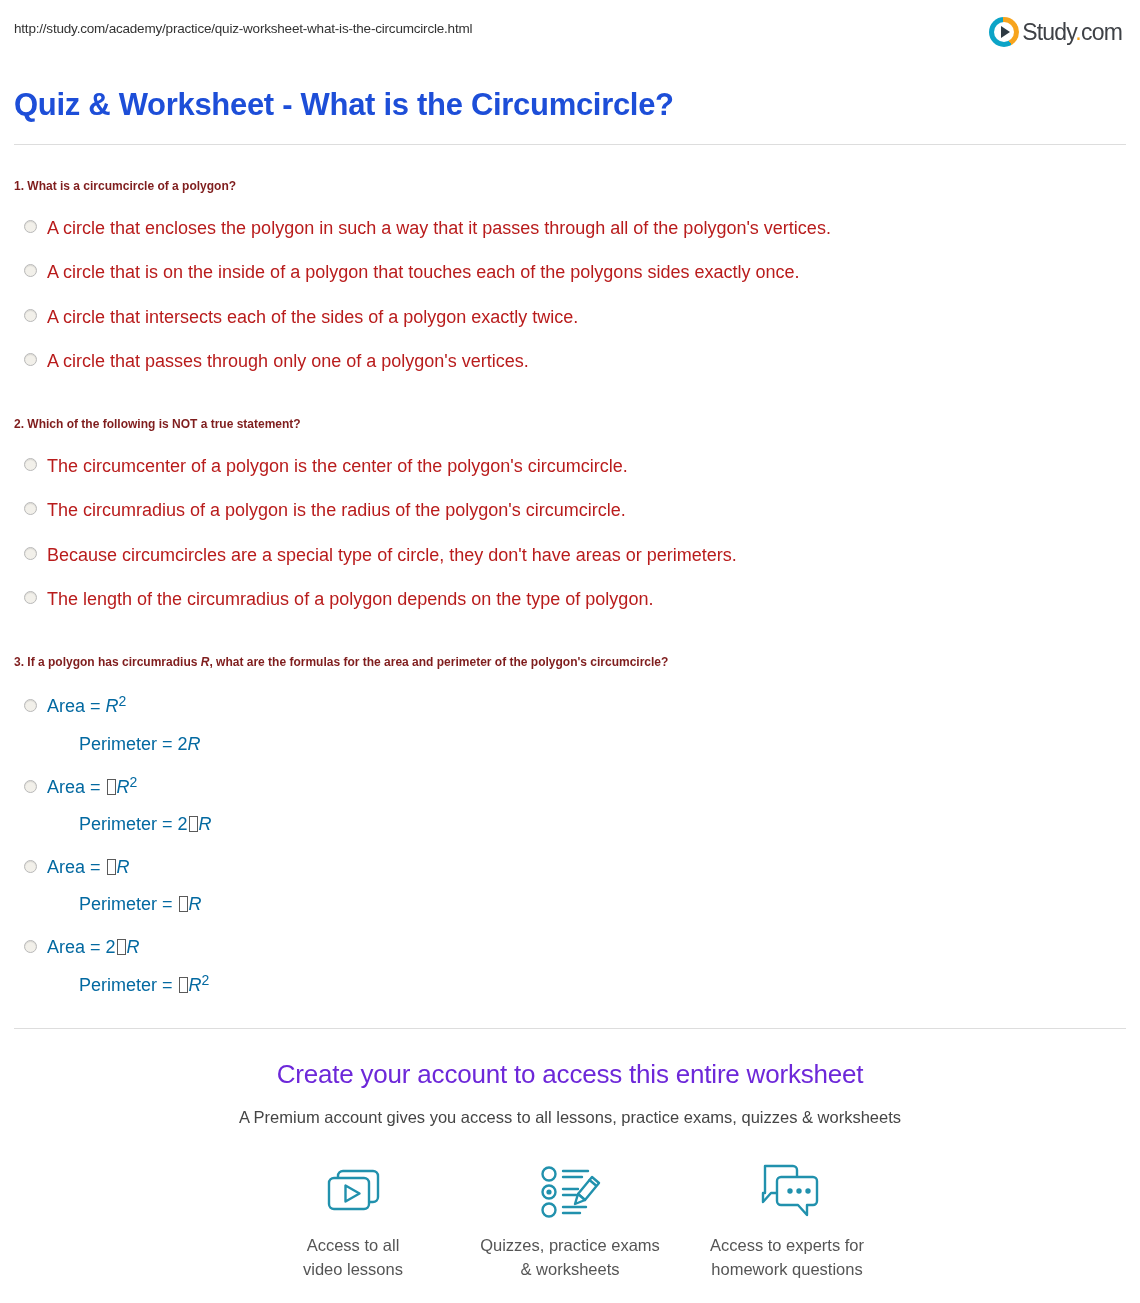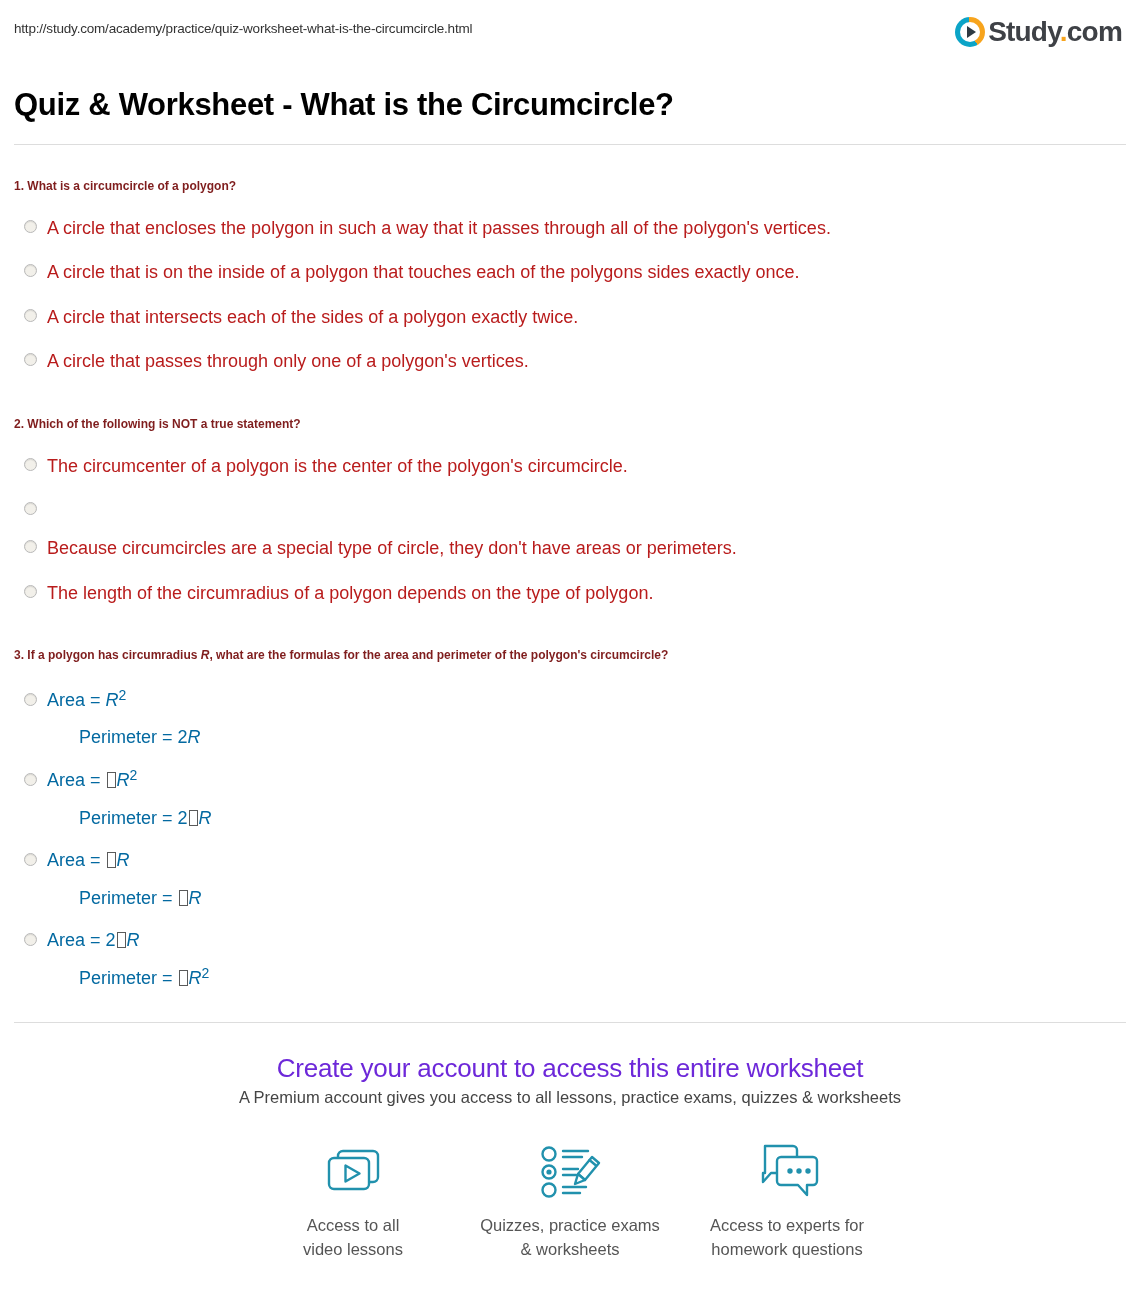--- a/index.html
+++ b/index.html
@@ -19,25 +19,25 @@
     width: 30px; height: 30px; border-radius: 50%;
     background: conic-gradient(from 150deg, #0ca4c7 0 57%, #f7a41d 57% 100%);
     position: relative; flex: none;
   }
   .logo-ring::after { content: ""; position: absolute; inset: 5px; background: #fff; border-radius: 50%; }
   .logo-play {
     position: absolute; z-index: 2; left: 12px; top: 9px;
     width: 0; height: 0;
     border-left: 9px solid #2e3a43; border-top: 6px solid transparent; border-bottom: 6px solid transparent;
   }
-  .logo-text { font-size: 28px; font-weight: 700; color: #3e4146; letter-spacing: -0.8px; line-height: 1; }
+  .logo-text { font-size: 23px; font-weight: 400; color: #3e4146; letter-spacing: -0.8px; line-height: 1; }
   .logo-dot { color: #f7a41d; }
 
   
-  .page-title { margin: 40px 0 0 0; font-size: 31px; font-weight: 700; color: #000000; letter-spacing: -0.3px; }
+  .page-title { margin: 40px 0 0 0; font-size: 31px; font-weight: 700; color: #1d4ed8; letter-spacing: -0.3px; }
   .divider { border: none; border-top: 1px solid #ddd; margin: 21px 0 0 0; }
 
   
   .q-block { margin-top: 33px; }
   .q-block + .q-block { margin-top: 43px; }
   .q-heading { font-size: 12px; font-weight: 700; color: #7f1d1d; margin: 0; line-height: 1.4; max-width: 1010px; }
   .q-heading i { font-style: italic; font-weight: 700; }
 
   .option { display: flex; align-items: flex-start; margin-top: 22px; cursor: pointer; }
   .radio {
@@ -55,21 +55,21 @@
   .formula i { font-style: italic; }
   .formula sup { font-size: 14px; vertical-align: 6px; line-height: 0; }
   .tofu {
     display: inline-block; width: 9px; height: 16px;
     border: 1.4px solid #5a5a5a; margin: 0 1px -2px 1px;
   }
 
   
   .divider-bottom { margin-top: 32px; }
   .cta-title { text-align: center; color: #6d28d9; font-size: 26px; font-weight: 400; margin: 30px 0 0 0; letter-spacing: -0.2px; }
-  .cta-sub { text-align: center; color: #454545; font-size: 16.5px; margin-top: 4px; }
+  .cta-sub { text-align: center; color: #454545; font-size: 16.5px; margin-top: 18px; }
 
   .features { display: flex; justify-content: center; gap: 17px; margin-top: 33px; }
   .feature { width: 200px; text-align: center; }
   .feature-icon { height: 62px; display: flex; align-items: flex-end; justify-content: center; }
   .feature-label { margin-top: 12px; font-size: 16.5px; color: #555; line-height: 1.45; }
 </style>
 </head>
 <body>
 
 <div class="page">
@@ -108,20 +108,21 @@
   </div>
 
   <div class="q-block">
     <h2 class="q-heading">2. Which of the following is NOT a true statement?</h2>
     <div class="option">
       <span class="radio"></span>
       <span class="option-text">The circumcenter of a polygon is the center of the polygon's circumcircle.</span>
     </div>
     <div class="option">
       <span class="radio"></span>
+      <span class="option-text">The circumradius of a polygon is the radius of the polygon's circumcircle.</span>
     </div>
     <div class="option">
       <span class="radio"></span>
       <span class="option-text">Because circumcircles are a special type of circle, they don't have areas or perimeters.</span>
     </div>
     <div class="option">
       <span class="radio"></span>
       <span class="option-text">The length of the circumradius of a polygon depends on the type of polygon.</span>
     </div>
   </div>

